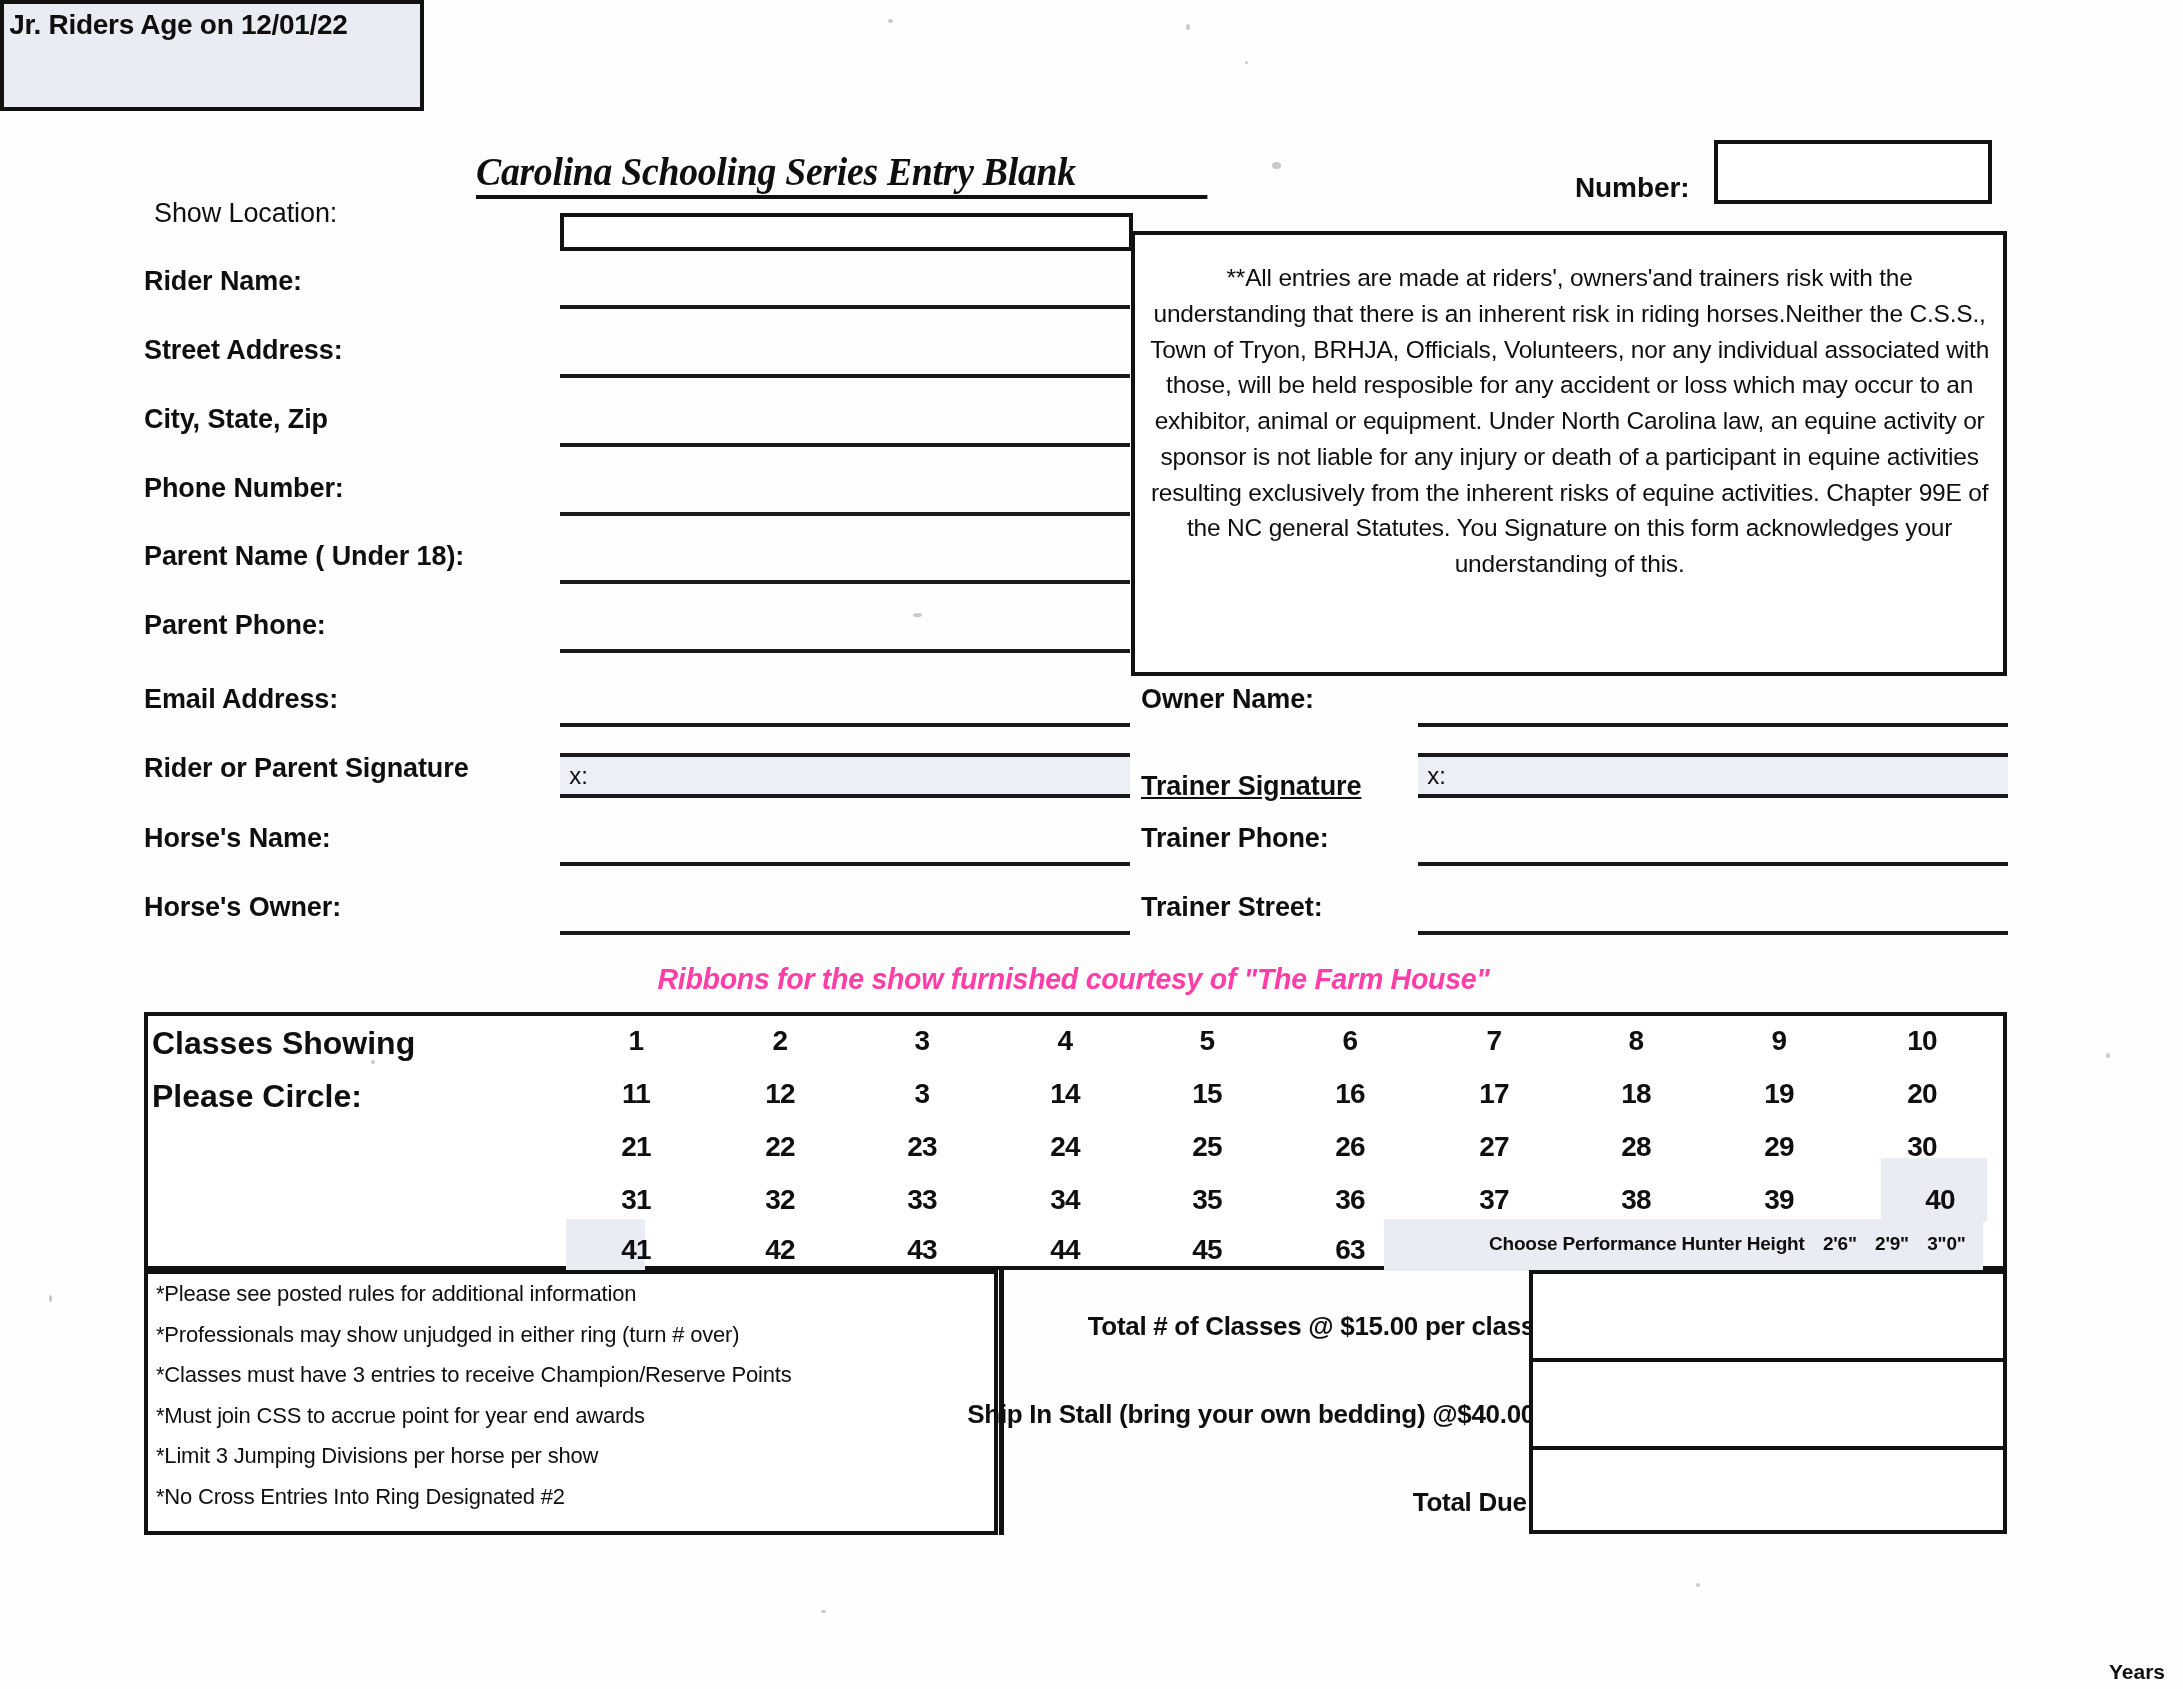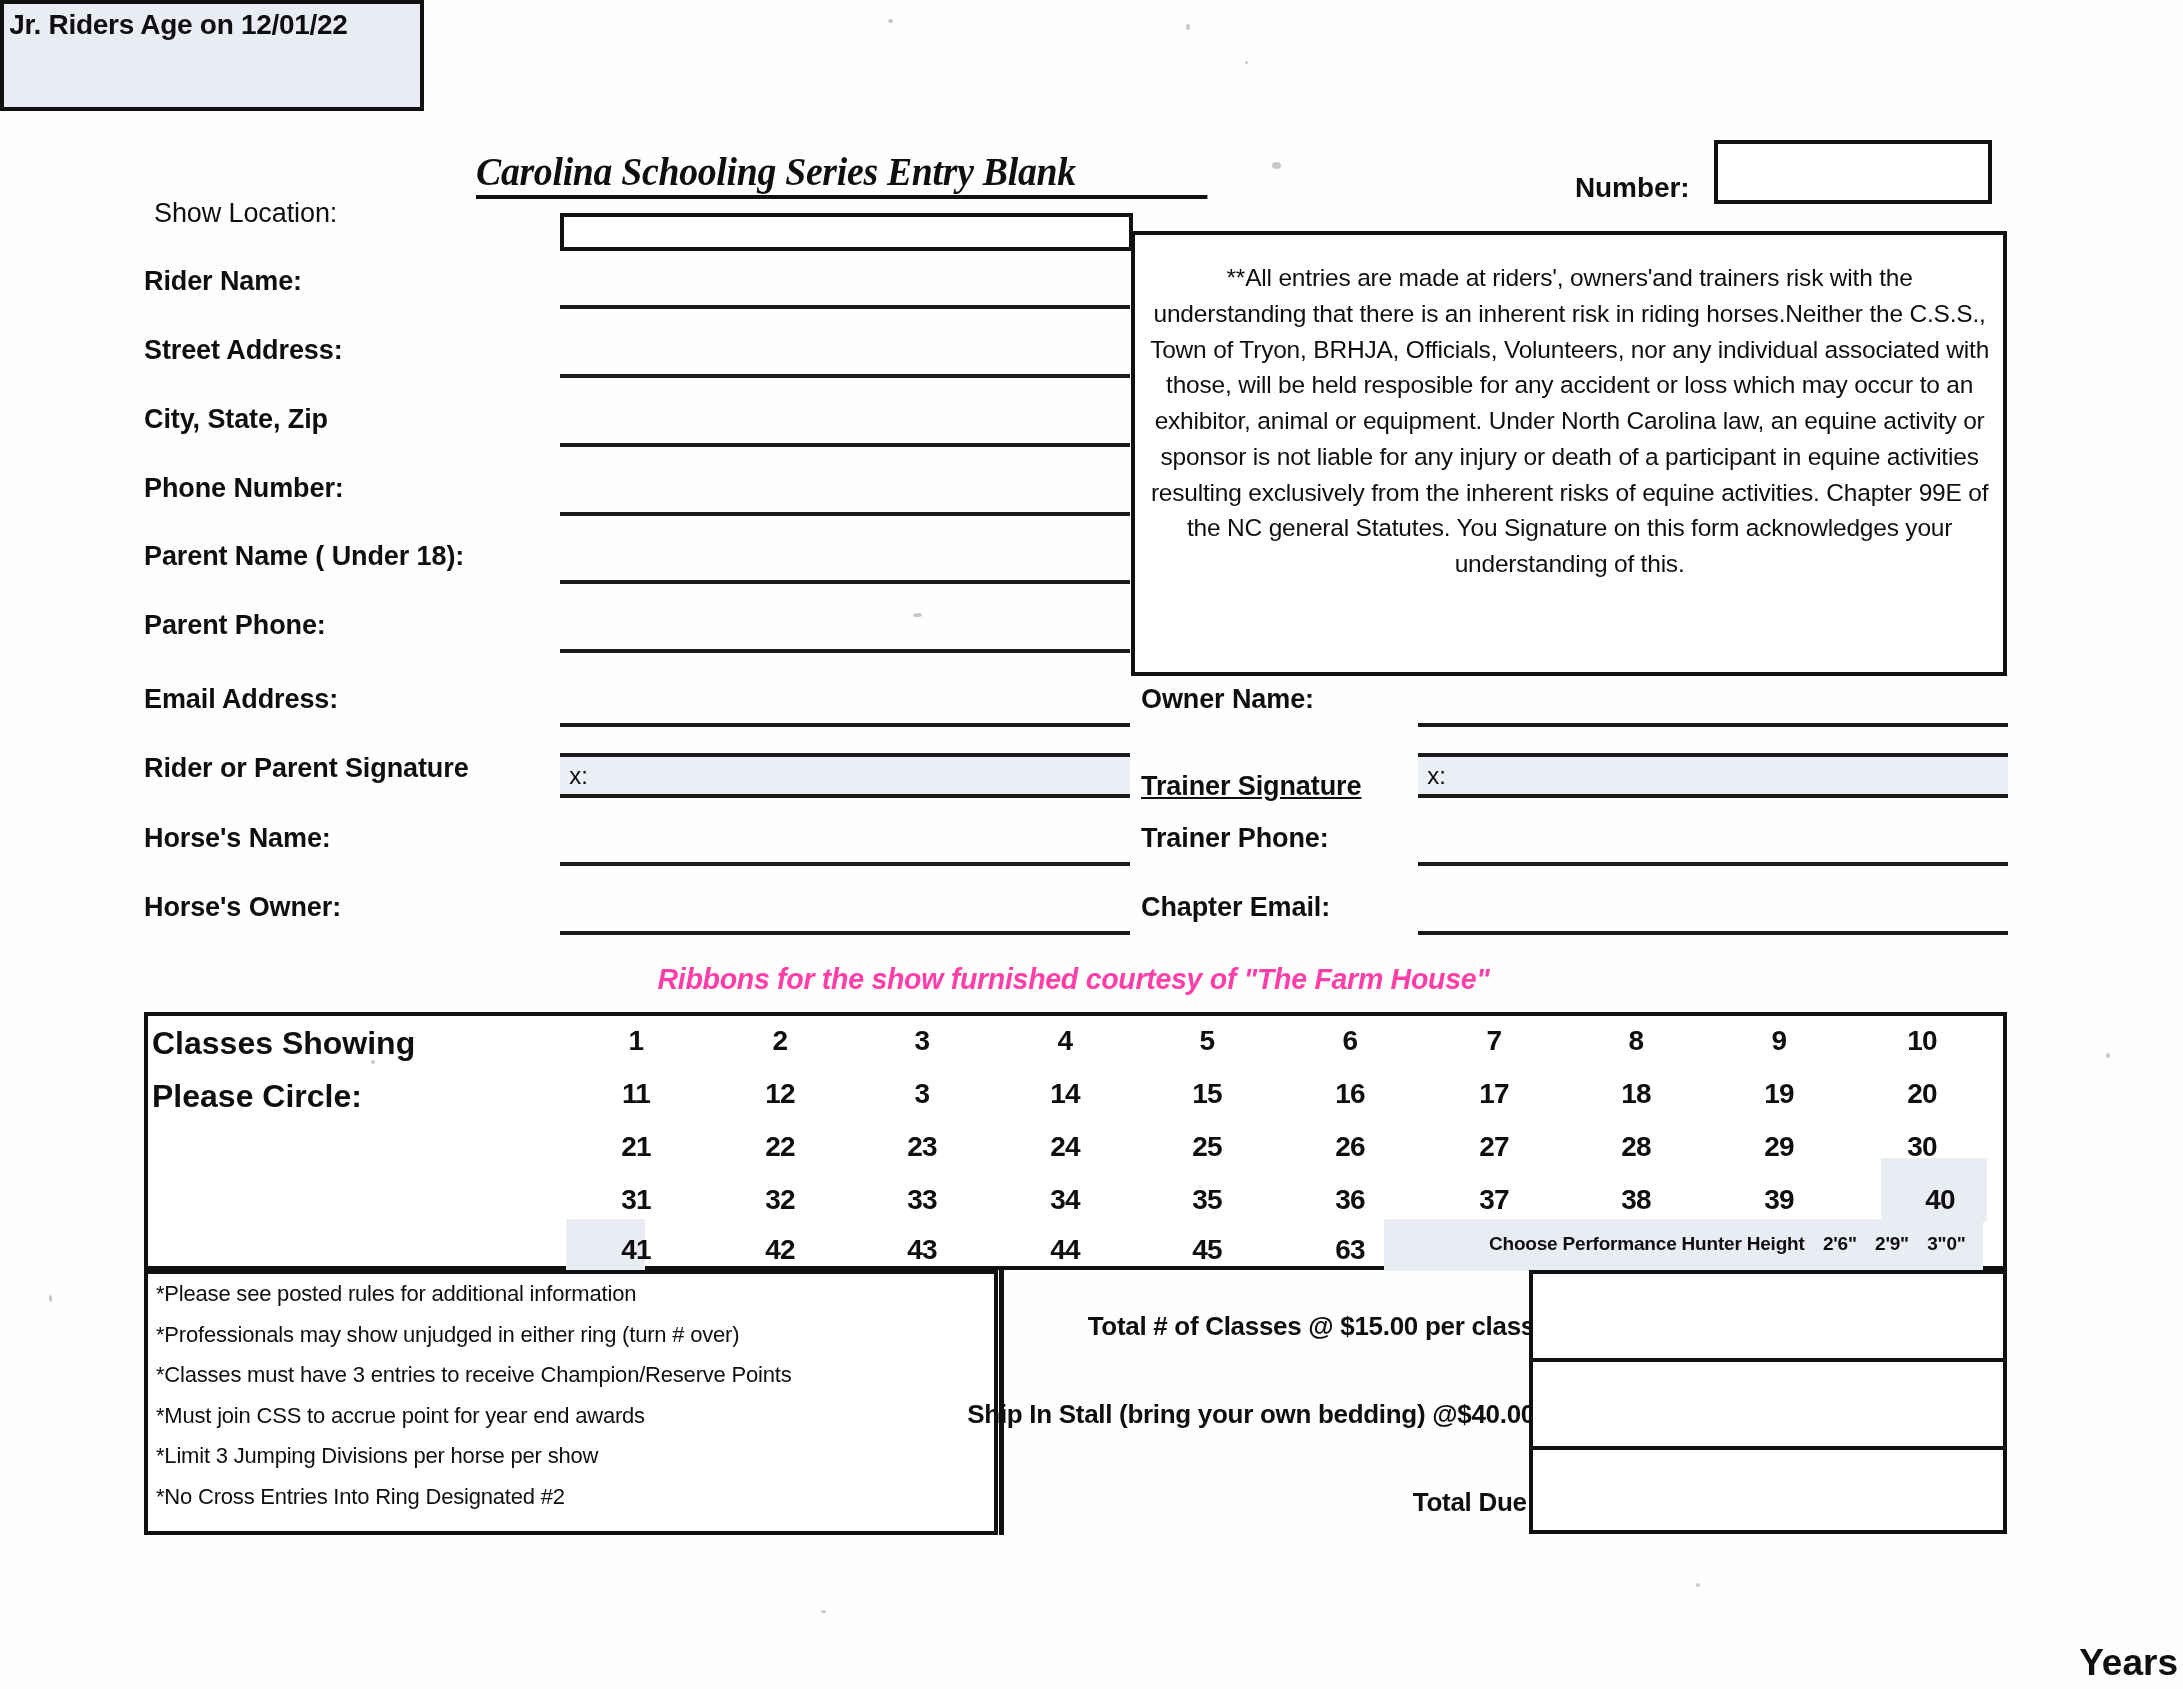--- a/index.html
+++ b/index.html
@@ -102,22 +102,22 @@
   #jr-riders-box{
     left:144px;top:1159px;width:424px;height:111px;
     border:4.6px solid #111;box-sizing:border-box;
     background:#eaecf3;
   }
   #jr-riders-label{
     position:absolute;left:9.3px;top:9.3px;
     font-size:28px;font-weight:bold;white-space:nowrap;letter-spacing:-0.3px;
   }
   #years-label{
-    position:absolute;right:5px;bottom:5.3px;
-    font-size:37px;font-weight:bold;
+    position:absolute;right:18px;bottom:5.3px;
+    font-size:21px;font-weight:bold;
   }
   #hunter-height-shade{
     position:absolute;left:1384px;top:1219px;width:599px;height:52px;
     background:#eaecf3;
   }
   #forty-shade{
     position:absolute;left:1881px;top:1158px;width:106px;height:64px;
     background:#eaecf3;
   }
   #fortyone-shade{
@@ -203,21 +203,21 @@
   <div class="abs rule" style="left:560px;top:862px;width:570px;"></div>
   <div class="abs rule" style="left:560px;top:931px;width:570px;"></div>
 
   <div class="abs box" id="disclaimer-box">
     <div id="disclaimer-text">**All entries are made at riders', owners'and trainers risk with the understanding that there is an inherent risk in riding horses.Neither the C.S.S., Town of Tryon, BRHJA, Officials, Volunteers, nor any individual associated with those, will be held resposible for any accident or loss which may occur to an exhibitor, animal or equipment. Under North Carolina law, an equine activity or sponsor is not liable for any injury or death of a participant in equine activities resulting exclusively from the inherent risks of equine activities. Chapter 99E of the NC general Statutes. You Signature on this form acknowledges your understanding of this.</div>
   </div>
 
   <div class="abs lbl" style="left:1141px;top:686px;">Owner Name:</div>
   <div class="abs lbl" style="left:1141px;top:773px;text-decoration:underline;">Trainer Signature</div>
   <div class="abs lbl" style="left:1141px;top:825px;">Trainer Phone:</div>
-  <div class="abs lbl" style="left:1141px;top:894px;">Chapter Email:</div>
+  <div class="abs lbl" style="left:1141px;top:894px;">Trainer Street:</div>
 
   <div class="abs rule" style="left:1418px;top:723px;width:590px;"></div>
 
   <div class="abs sigfield" style="left:1418px;top:753px;width:590px;height:45px;">
     <span class="sig-x">x:</span>
   </div>
 
   <div class="abs rule" style="left:1418px;top:862px;width:590px;"></div>
   <div class="abs rule" style="left:1418px;top:931px;width:590px;"></div>
 

